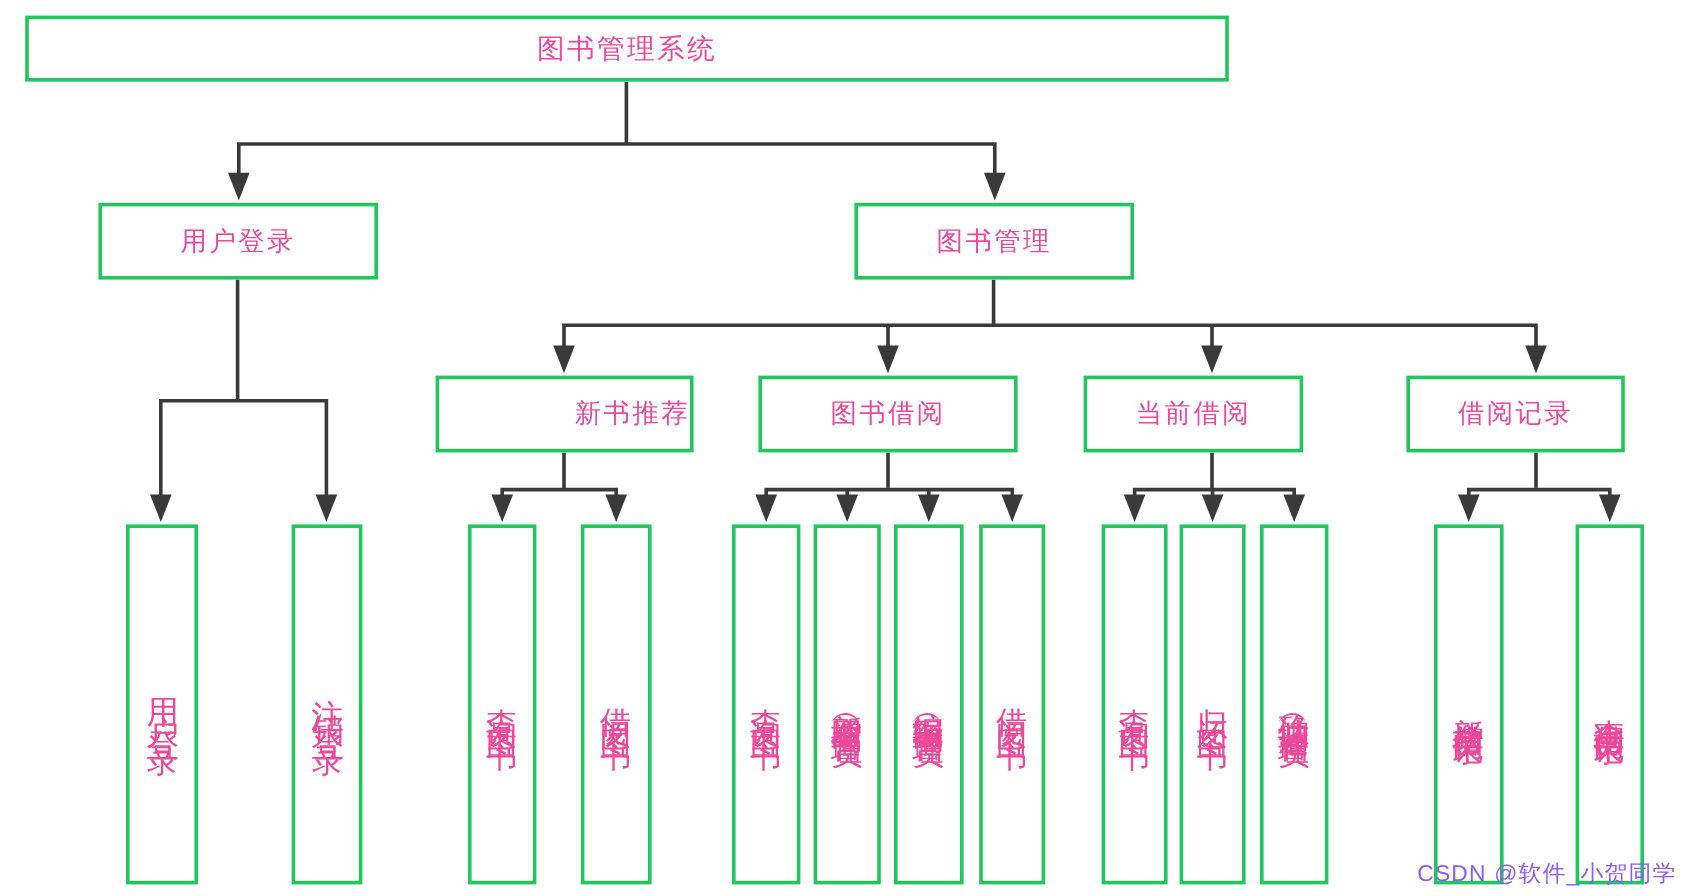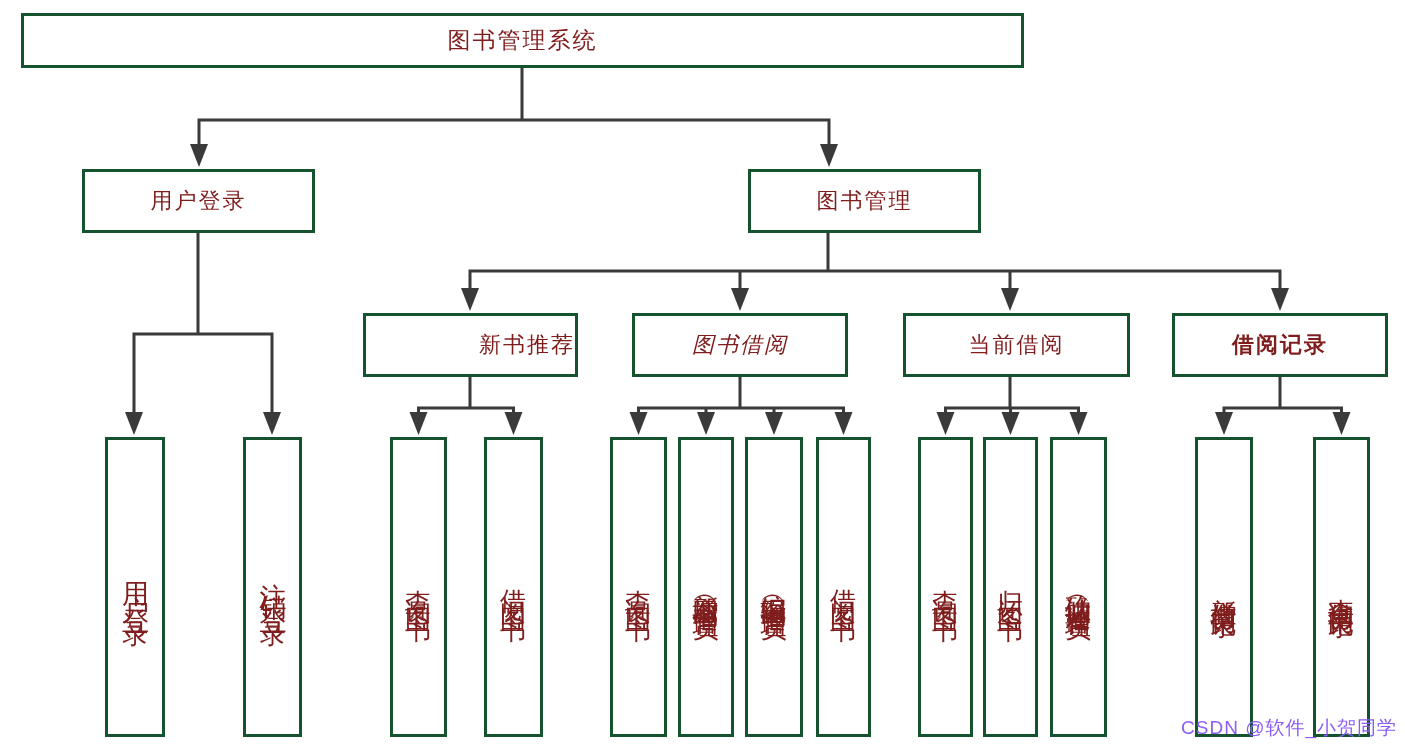--- a/index.html
+++ b/index.html
@@ -17,26 +17,26 @@
   }
   #connectors {
     position: absolute;
     left: 0;
     top: 0;
     pointer-events: none;
   }
   .box {
     position: absolute;
     box-sizing: border-box;
-    border: 3px solid #14532d;
+    border: 3px solid #22c55e;
     background: #ffffff;
     display: flex;
     align-items: center;
     justify-content: center;
-    color: #7f1d1d;
+    color: #ec4899;
   }
   .h-label {
     font-size: 22px;
     letter-spacing: 2px;
     white-space: nowrap;
   }
   .root .h-label { font-size: 23px; }
   .leaf .v-label {
     writing-mode: vertical-rl;
     text-orientation: mixed;
@@ -120,34 +120,34 @@
     </g>
   </svg>
 
   <div class="box root" style="left:21px; top:13px; width:1003px; height:55px;">
     <span class="h-label">图书管理系统</span>
   </div>
 
   <div class="box" style="left:82px; top:169px; width:233px; height:64px;">
     <span class="h-label">用户登录</span>
   </div>
-  <div class="box" style="left:712px; top:169px; width:233px; height:64px;margin-left:36px;">
+  <div class="box" style="left:712px; top:169px; width:233px; height:64px;">
     <span class="h-label">图书管理</span>
   </div>
 
   <div class="box" style="left:363px; top:313px; width:215px; height:64px;justify-content:flex-end;">
     <span class="h-label">新书推荐</span>
   </div>
-  <div class="box" style="left:632px; top:313px; width:216px; height:64px;font-style:italic;">
+  <div class="box" style="left:632px; top:313px; width:216px; height:64px;">
     <span class="h-label">图书借阅</span>
   </div>
-  <div class="box" style="left:903px; top:313px; width:227px; height:64px;">
+  <div class="box" style="left:903px; top:313px; width:183px; height:64px;">
     <span class="h-label">当前借阅</span>
   </div>
-  <div class="box" style="left:1172px; top:313px; width:216px; height:64px;font-weight:bold;">
+  <div class="box" style="left:1172px; top:313px; width:182px; height:64px;">
     <span class="h-label">借阅记录</span>
   </div>
 
   <div class="box leaf wide" style="left:105px; top:437px; width:60px; height:300px;">
     <span class="v-label">用户登录</span>
   </div>
   <div class="box leaf wide" style="left:243px; top:437px; width:59px; height:300px;">
     <span class="v-label">注销登录</span>
   </div>
 

